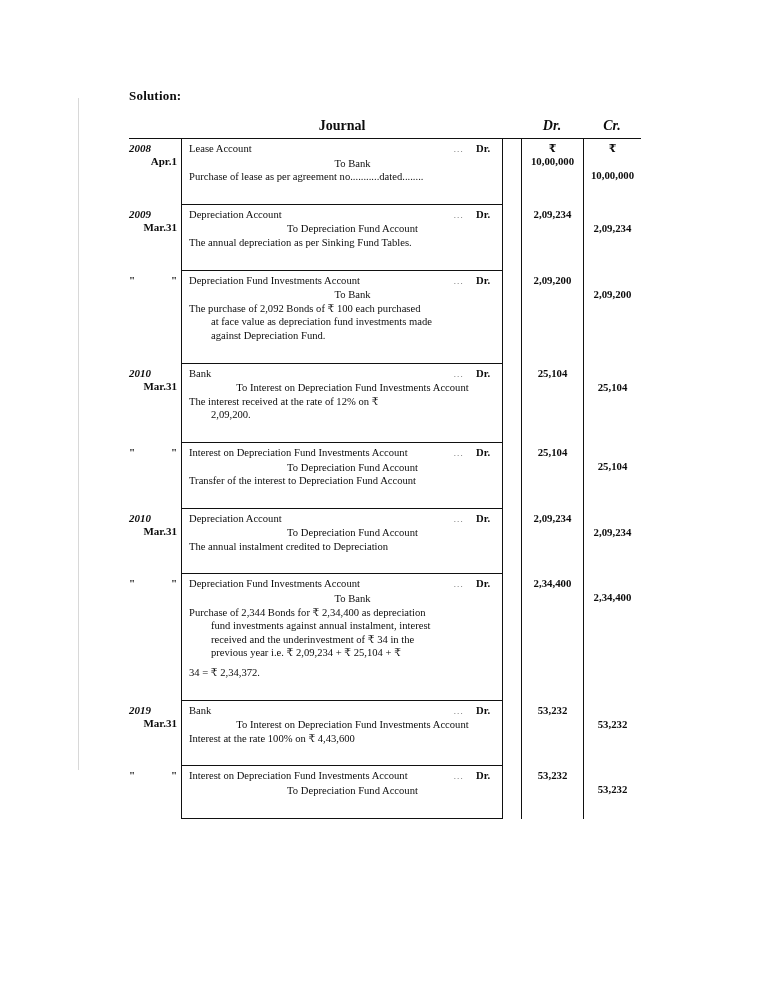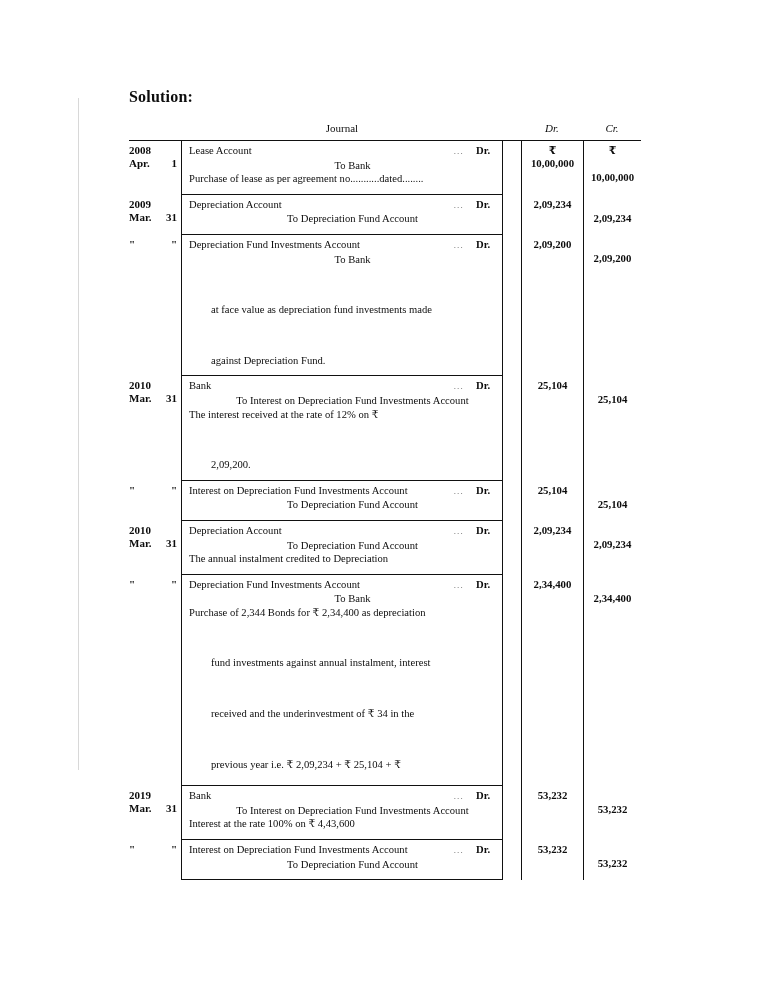--- a/index.html
+++ b/index.html
@@ -28,31 +28,32 @@
 
   .sheet {
     position: absolute;
     left: 129px;
     top: 88px;
     width: 512px;
   }
 
   .solution-label {
     font-weight: bold;
-    font-size: 16px;
+    font-size: 13px;
     letter-spacing: .2px;
     margin: 0 0 14px 0;
   }
 
   
   .head-row {
     display: flex;
     align-items: center;
     height: 16px;
-    font-size: 11px;
+    font-size: 14px;
+    font-weight: bold;
   }
   .head-date   { width: 52px; }
   .head-part   { width: 322px; text-align: center; }
   .head-folio  { width: 18px; }
   .head-dr     { width: 62px; text-align: center; font-style: italic; }
   .head-cr     { width: 58px; text-align: center; font-style: italic; }
 
   .top-rule {
     border-top: 1.6px solid #111;
     margin-top: 4px;
@@ -68,43 +69,44 @@
     width: 52px;
     flex: 0 0 52px;
     font-size: 11px;
     font-weight: bold;
     padding-top: 3px;
     position: relative;
   }
   .c-date .yr {
     display: block;
     line-height: 13px;
+    font-style: italic;
   }
   .c-date .dayline {
     display: flex;
-    justify-content: space-between;
+    justify-content: flex-end;
     line-height: 13px;
     padding-right: 4px;
   }
   .c-date .ditto {
     display: flex;
     justify-content: space-between;
     line-height: 13px;
     padding-right: 4px;
     font-weight: bold;
   }
 
   .c-part {
     width: 322px;
     flex: 0 0 322px;
     border-left: 1.5px solid #111;
     border-right: 1.5px solid #111;
     border-bottom: 1.3px solid #111;
     box-sizing: border-box;
-    padding: 3px 4px 8px 7px;
+    padding: 3px 4px 20px 7px;
     font-size: 10.6px;
     line-height: 13.6px;
   }
   .entry.first .c-part { border-top: none; }
 
   .line { display: flex; align-items: baseline; }
   .line .txt { flex: 0 0 auto; }
   .line .spacer { flex: 1 1 auto; }
   .line .dots {
     flex: 0 0 auto;
@@ -113,21 +115,21 @@
     font-size: 9px;
     padding-right: 12px;
   }
   .line .drtag {
     flex: 0 0 auto;
     font-weight: bold;
     width: 22px;
     text-align: left;
   }
   .ind1 { padding-left: 18px; justify-content: center; }
-  .ind2 { padding-left: 22px; margin-top: 37px; }
+  .ind2 { padding-left: 22px; }
   .gap  { height: 6px; }
 
   .c-folio {
     width: 18px;
     flex: 0 0 18px;
   }
   .c-dr {
     width: 62px;
     flex: 0 0 62px;
     border-left: 1.5px solid #111;
@@ -215,20 +217,23 @@
         <div class="c-part">
           <div class="line">
             <span class="txt">Depreciation Account</span>
             <span class="spacer"></span>
             <span class="dots">...</span>
             <span class="drtag">Dr.</span>
           </div>
           <div class="line ind1">
             <span class="txt">To Depreciation Fund Account</span>
           </div>
+          <div class="line">
+            <span class="txt">The annual depreciation as per Sinking Fund Tables.</span>
+          </div>
         </div>
         <div class="c-folio"></div>
         <div class="c-dr">
           <div>2,09,234</div>
         </div>
         <div class="c-cr">
           <div>2,09,234</div>
         </div>
       </div>
       <div class="entry">
@@ -240,20 +245,23 @@
         </div>
         <div class="c-part">
           <div class="line">
             <span class="txt">Depreciation Fund Investments Account</span>
             <span class="spacer"></span>
             <span class="dots">...</span>
             <span class="drtag">Dr.</span>
           </div>
           <div class="line ind1">
             <span class="txt">To Bank</span>
+          </div>
+          <div class="line">
+            <span class="txt">The purchase of 2,092 Bonds of ₹ 100 each purchased</span>
           </div>
           <div class="line ind2">
             <span class="txt">at face value as depreciation fund investments made</span>
           </div>
           <div class="line ind2">
             <span class="txt">against Depreciation Fund.</span>
           </div>
         </div>
         <div class="c-folio"></div>
         <div class="c-dr">
@@ -306,20 +314,23 @@
         <div class="c-part">
           <div class="line">
             <span class="txt">Interest on Depreciation Fund Investments Account</span>
             <span class="spacer"></span>
             <span class="dots">...</span>
             <span class="drtag">Dr.</span>
           </div>
           <div class="line ind1">
             <span class="txt">To Depreciation Fund Account</span>
           </div>
+          <div class="line">
+            <span class="txt">Transfer of the interest to Depreciation Fund Account</span>
+          </div>
         </div>
         <div class="c-folio"></div>
         <div class="c-dr">
           <div>25,104</div>
         </div>
         <div class="c-cr">
           <div>25,104</div>
         </div>
       </div>
       <div class="entry">
@@ -375,20 +386,23 @@
           <div class="line ind2">
             <span class="txt">fund investments against annual instalment, interest</span>
           </div>
           <div class="line ind2">
             <span class="txt">received and the underinvestment of ₹ 34 in the</span>
           </div>
           <div class="line ind2">
             <span class="txt">previous year i.e. ₹ 2,09,234 + ₹ 25,104 + ₹</span>
           </div>
           <div class="gap"></div>
+          <div class="line">
+            <span class="txt">34 = ₹ 2,34,372.</span>
+          </div>
         </div>
         <div class="c-folio"></div>
         <div class="c-dr">
           <div>2,34,400</div>
         </div>
         <div class="c-cr">
           <div>2,34,400</div>
         </div>
       </div>
       <div class="entry">

